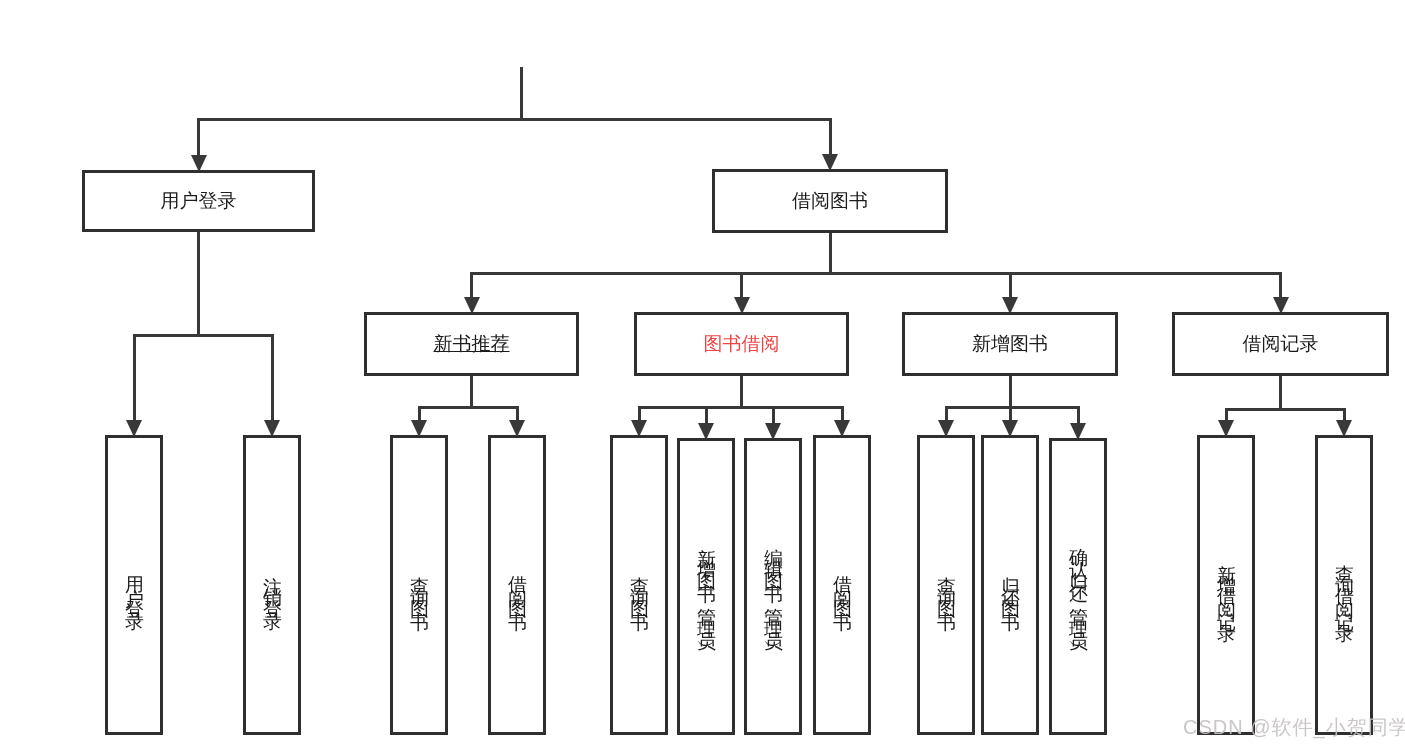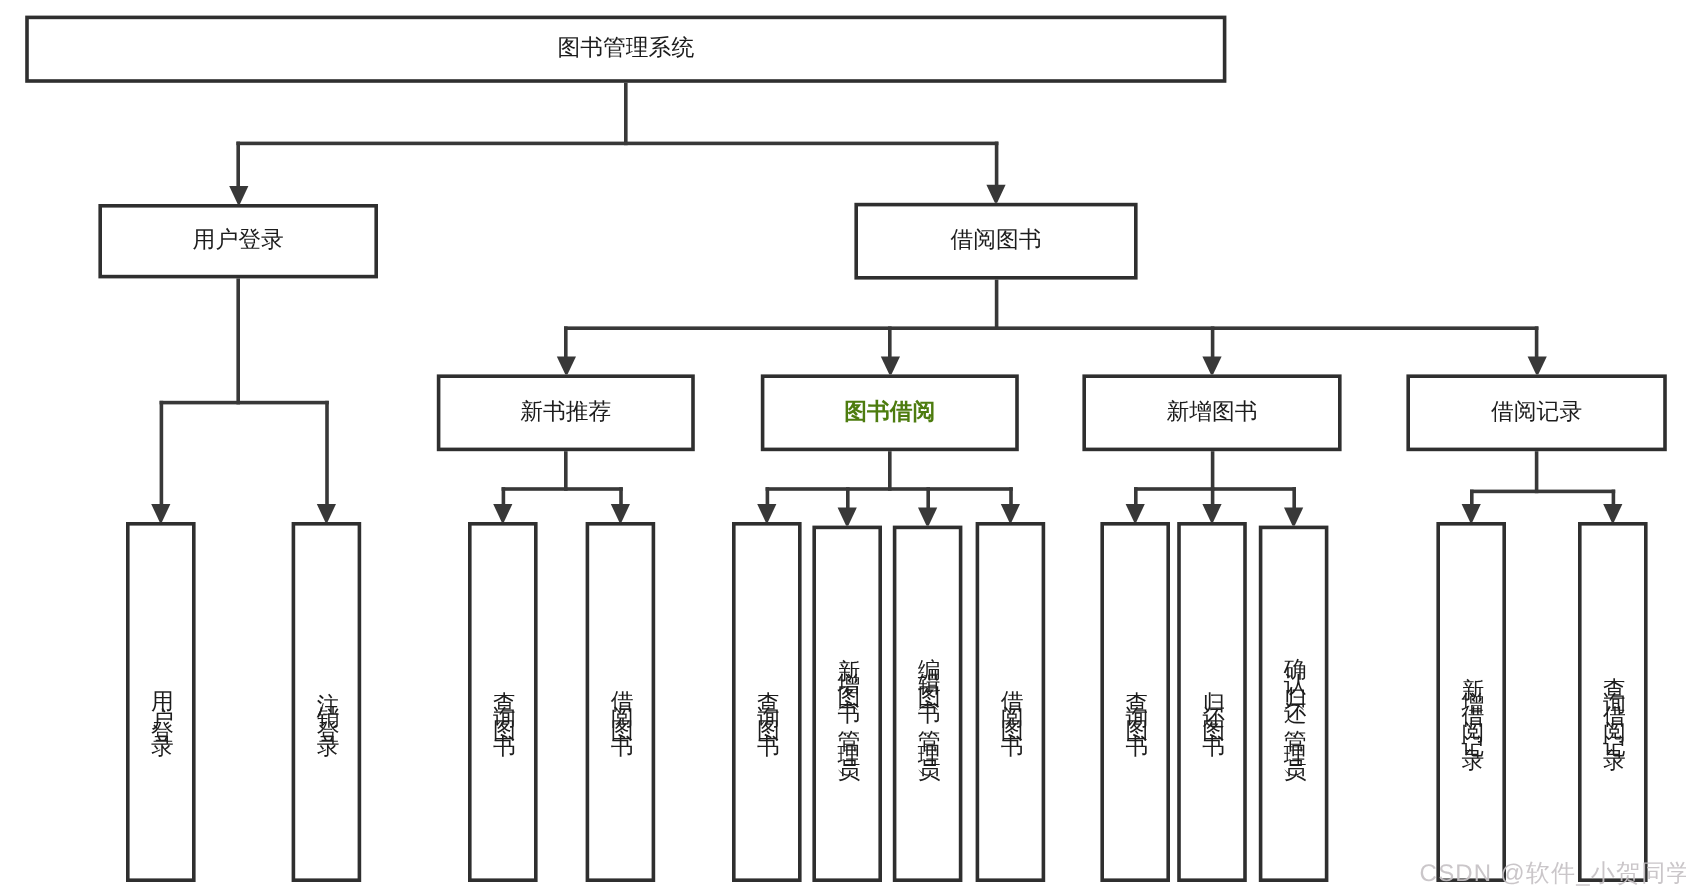--- a/index.html
+++ b/index.html
@@ -109,34 +109,31 @@
     <div class="cline" style="left: 1008.5px; top: 406px; width: 3px; height: 16px; background: rgb(56, 56, 56);"></div>
     <div class="arrowhead" style="left: 1002px; top: 420px; border-top-color: rgb(56, 56, 56);"></div>
     <div class="cline" style="left: 1076.5px; top: 406px; width: 3px; height: 19px; background: rgb(56, 56, 56);"></div>
     <div class="arrowhead" style="left: 1070px; top: 423px; border-top-color: rgb(56, 56, 56);"></div>
     <div class="cline" style="left: 1279px; top: 374px; width: 3px; height: 37px; background: rgb(56, 56, 56);"></div>
     <div class="cline" style="left: 1224.5px; top: 408px; width: 121px; height: 3px; background: rgb(56, 56, 56);"></div>
     <div class="cline" style="left: 1224.5px; top: 408px; width: 3px; height: 14px; background: rgb(56, 56, 56);"></div>
     <div class="arrowhead" style="left: 1218px; top: 420px; border-top-color: rgb(56, 56, 56);"></div>
     <div class="cline" style="left: 1342.5px; top: 408px; width: 3px; height: 14px; background: rgb(56, 56, 56);"></div>
     <div class="arrowhead" style="left: 1336px; top: 420px; border-top-color: rgb(56, 56, 56);"></div>
-    <div class="node h" style="left: 21px; top: 13px; width: 1001px; height: 56px; border-color: rgb(47, 47, 47);">
-      <span class="label" style="color: rgb(28, 28, 28);">图书管理系统</span>
-    </div>
     <div class="node h" style="left: 82px; top: 170px; width: 233px; height: 62px; border-color: rgb(47, 47, 47);">
       <span class="label" style="color: rgb(28, 28, 28);">用户登录</span>
     </div>
     <div class="node h" style="left: 712px; top: 169px; width: 236px; height: 64px; border-color: rgb(47, 47, 47);">
       <span class="label" style="color: rgb(28, 28, 28);">借阅图书</span>
     </div>
     <div class="node h" style="left: 364px; top: 312px; width: 215px; height: 64px; border-color: rgb(47, 47, 47);">
-      <span class="label" style="color: rgb(28, 28, 28);">新书推荐</span>
+      <span class="label" style="color: rgb(28, 28, 28); text-decoration: underline;">新书推荐</span>
     </div>
     <div class="node h" style="left: 634px; top: 312px; width: 215px; height: 64px; border-color: rgb(47, 47, 47);">
-      <span class="label" style="color: #4d7c0f; font-weight: bold;">图书借阅</span>
+      <span class="label" style="color: #ef4444;">图书借阅</span>
     </div>
     <div class="node h" style="left: 902px; top: 312px; width: 216px; height: 64px; border-color: rgb(47, 47, 47);">
       <span class="label" style="color: rgb(28, 28, 28);">新增图书</span>
     </div>
     <div class="node h" style="left: 1172px; top: 312px; width: 217px; height: 64px; border-color: rgb(47, 47, 47);">
       <span class="label" style="color: rgb(28, 28, 28);">借阅记录</span>
     </div>
     <div class="node v" style="left: 105px; top: 435px; width: 58px; height: 300px; border-color: rgb(47, 47, 47);">
       <span class="label" style="color: rgb(28, 28, 28);">用户登录</span>
     </div>

